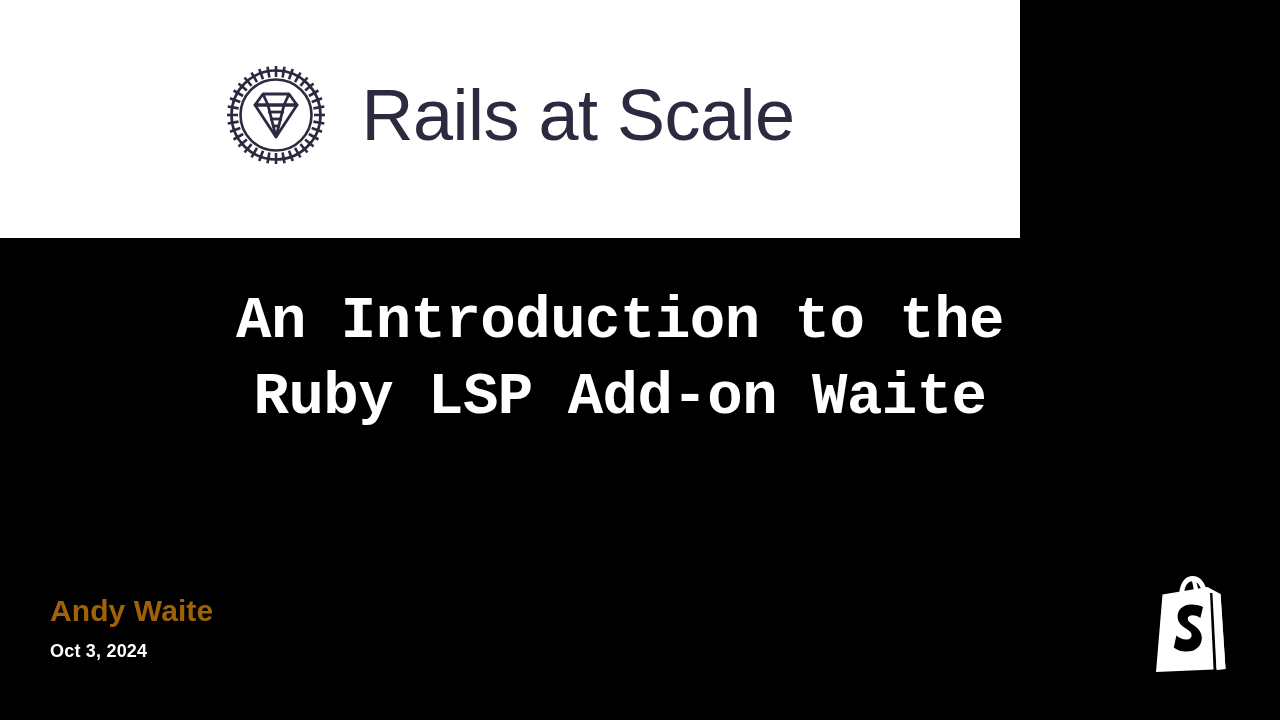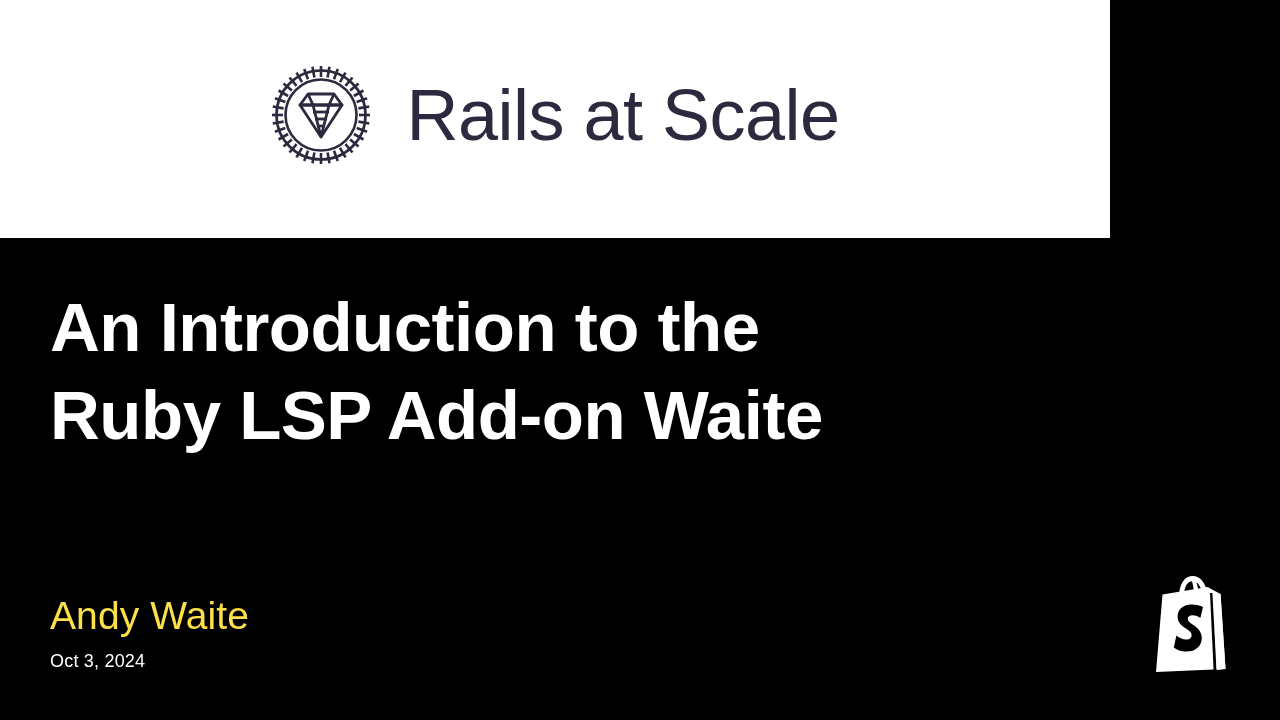--- a/index.html
+++ b/index.html
@@ -21,21 +21,21 @@
     height: 720px;
     background: #000000;
     overflow: hidden;
   }
 
   
   .header-band {
     position: absolute;
     left: 0;
     top: 0;
-    width: 1110px;
+    width: 1020px;
     height: 238px;
     background: #ffffff;
     display: flex;
     align-items: center;
     justify-content: center;
   }
 
   .brand-lockup {
     display: flex;
     align-items: center;
@@ -69,53 +69,54 @@
     height: 482px;
     background: #000000;
   }
 
   .slide-title {
     position: absolute;
     left: 50px;
     top: 46px;
     width: 1140px;
     margin: 0;
-    font-family: Liberation Sans, sans-serif;
-    font-size: 69px;
+    font-family: Liberation Mono, monospace;
+    font-size: 59px;
     font-weight: 700;
     line-height: 1.28;
     letter-spacing: -0.5px;
     color: #ffffff;
+    text-align: center;
   }
   .slide-title .title-line {
     display: block;
   }
 
   .byline {
     position: absolute;
     left: 50px;
     top: 356px;
     width: 700px;
   }
 
   .presenter-name {
     margin: 0;
     font-family: "Liberation Sans", sans-serif;
-    font-size: 39px;
-    font-weight: 400;
+    font-size: 30px;
+    font-weight: 700;
     line-height: 1.15;
-    color: #fde047;
+    color: #a16207;
     letter-spacing: 0.1px;
   }
 
   .presentation-date {
     margin: 13px 0 12px 0;
     font-family: "Liberation Sans", sans-serif;
     font-size: 18px;
-    font-weight: 400;
+    font-weight: 700;
     line-height: 1.1;
     color: #ffffff;
     letter-spacing: 0.2px;
   }
 
   .company-mark {
     position: absolute;
     left: 1150px;
     top: 335px;
     width: 86px;

